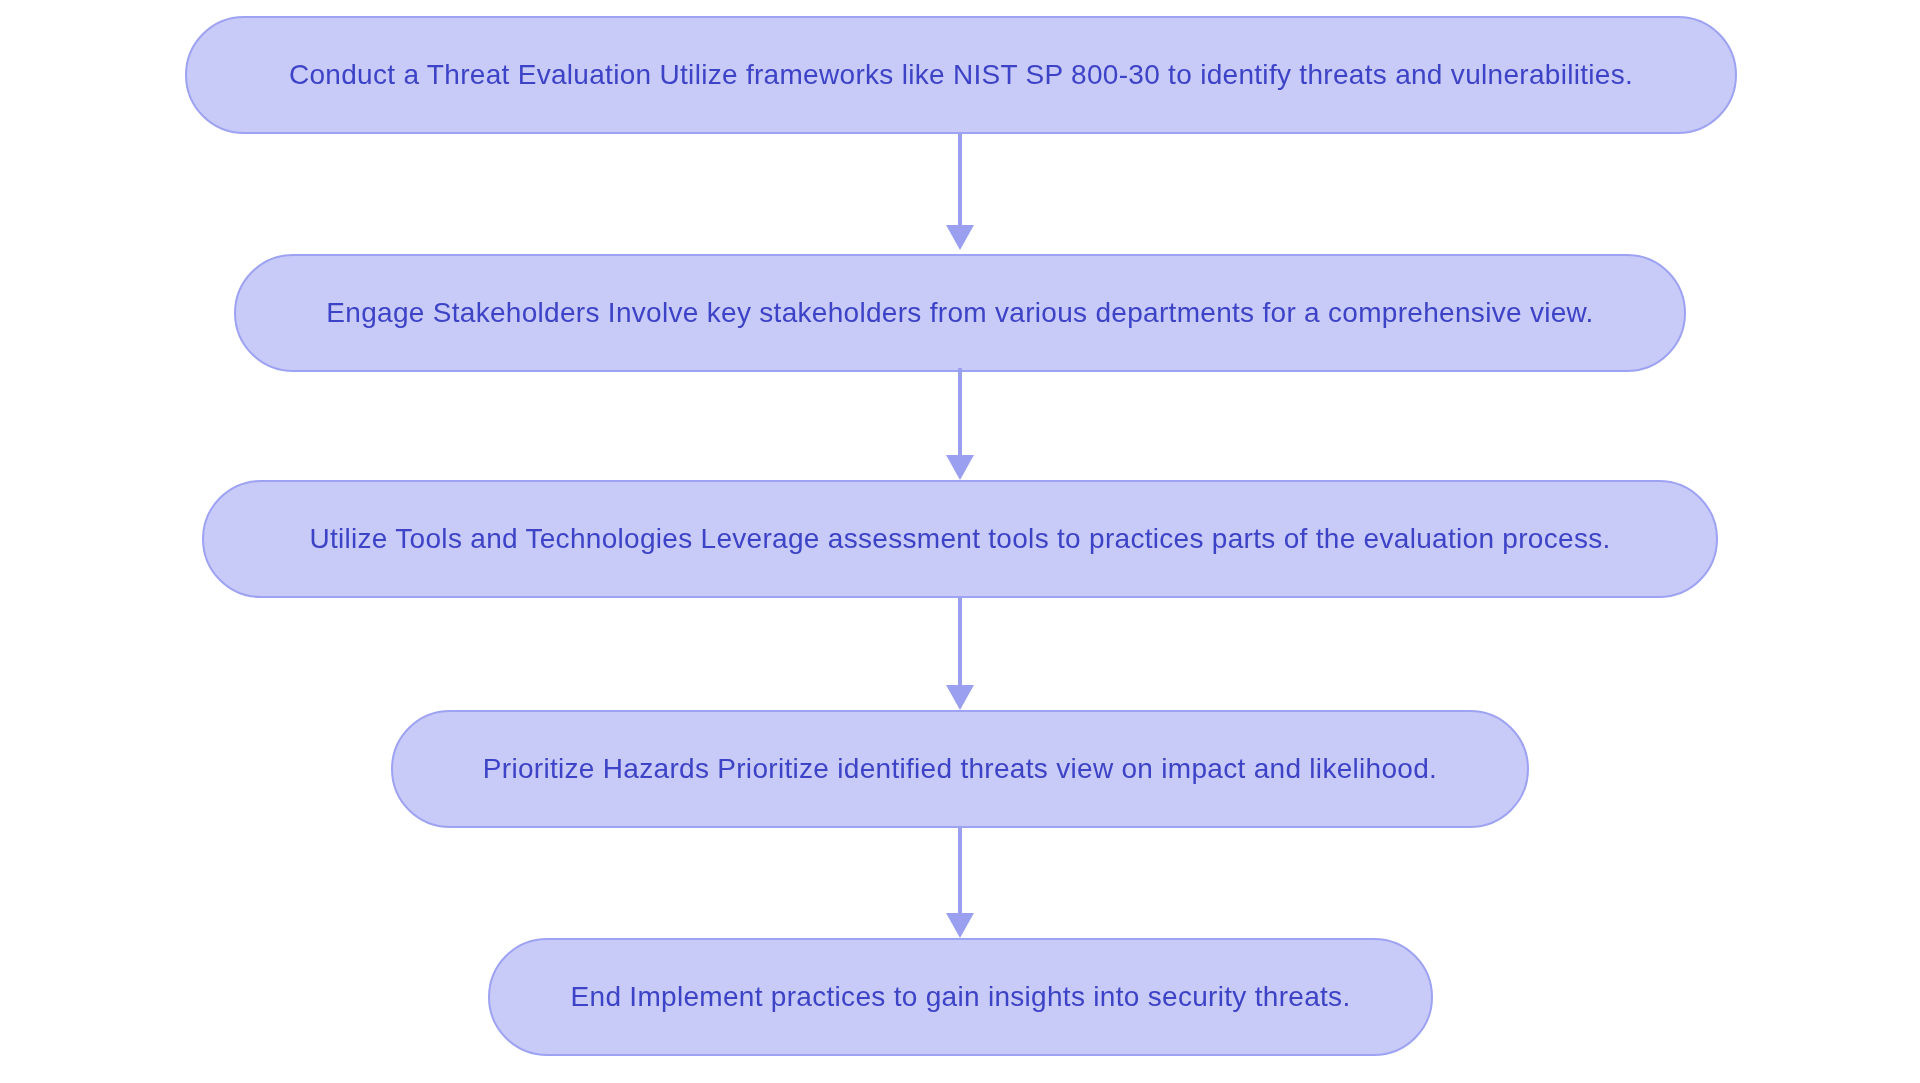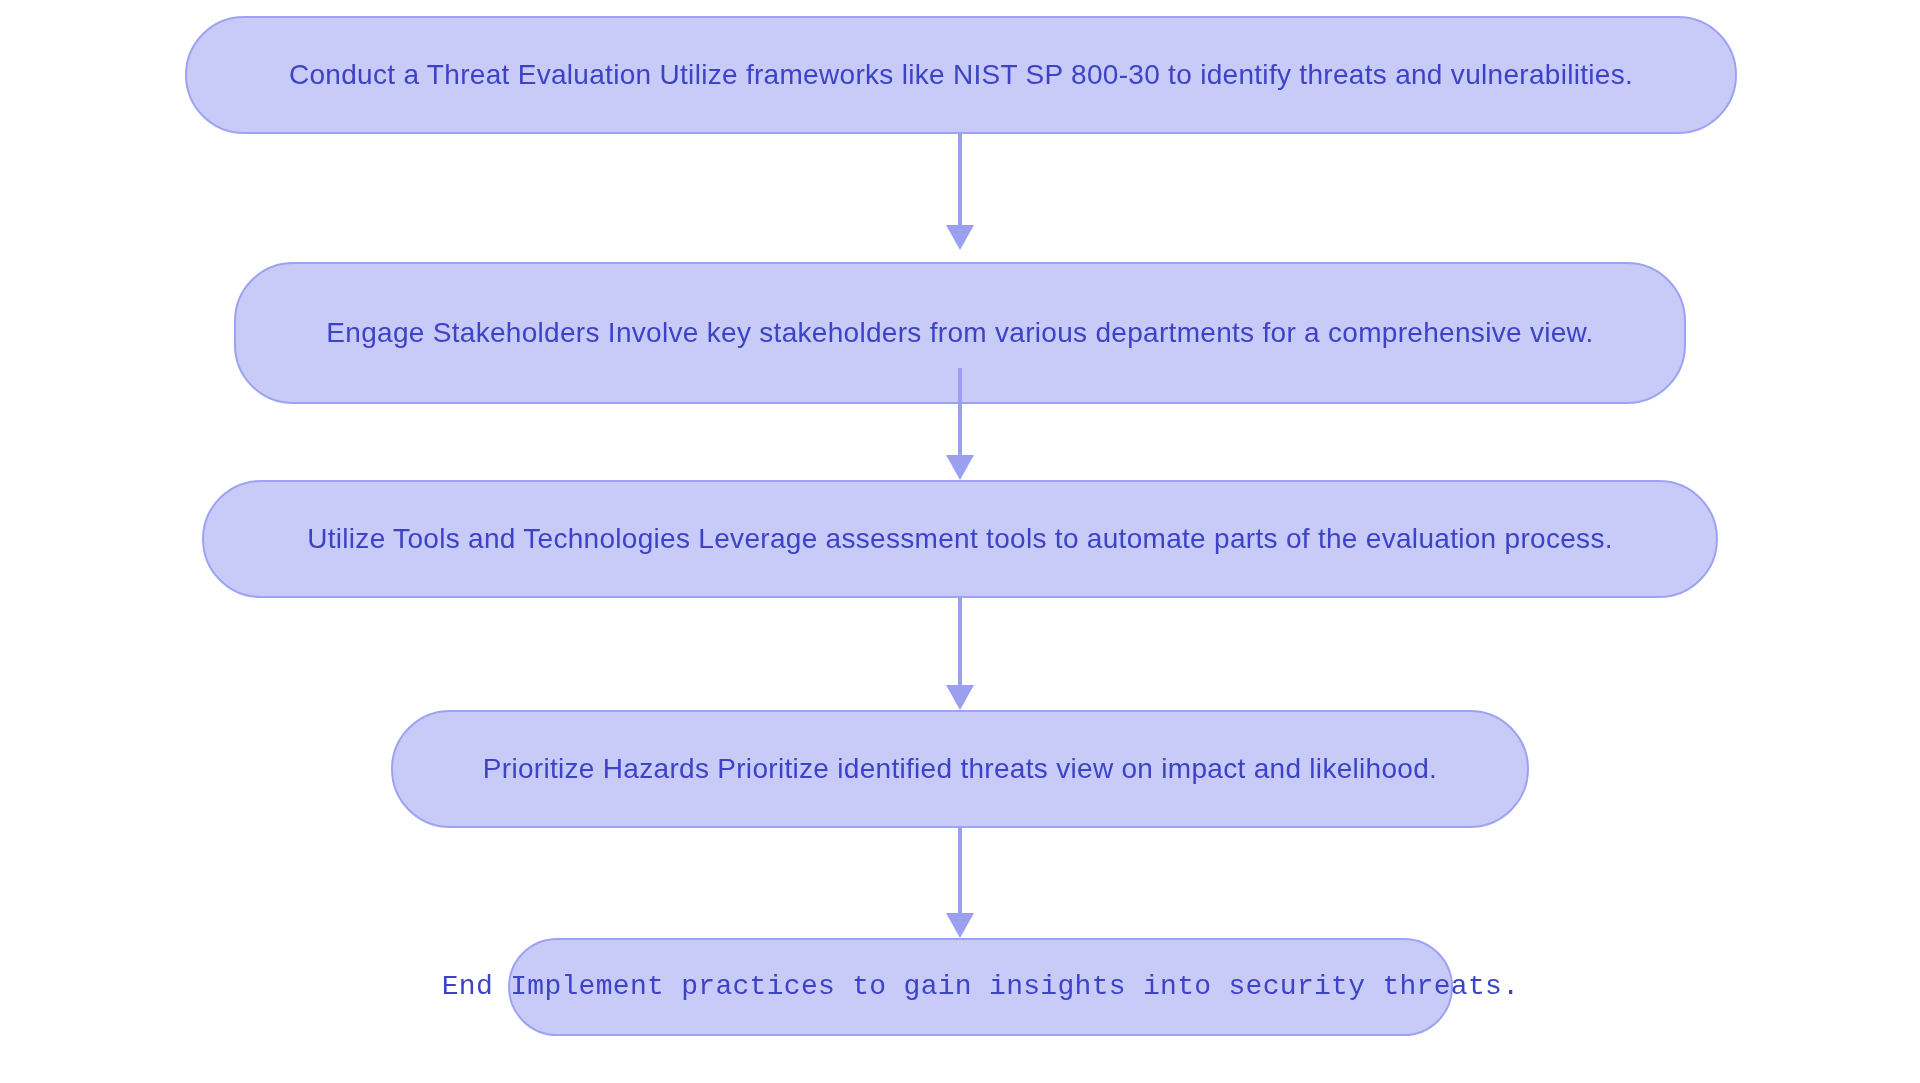--- a/index.html
+++ b/index.html
@@ -70,44 +70,44 @@
 
   <div class="node" style="left:185px; top:16px; width:1552px; height:118px;">
     <span class="node-label">Conduct a Threat Evaluation Utilize frameworks like NIST SP 800-30 to identify threats and vulnerabilities.</span>
   </div>
 
   <div class="arrow" style="left:946px; top:134px; height:116px;">
     <div class="arrow-line"></div>
     <div class="arrow-head"></div>
   </div>
 
-  <div class="node" style="left:234px; top:262px; width:1452px; height:142px;">
+  <div class="node" style="left:234px; top:254px; width:1452px; height:118px;">
     <span class="node-label">Engage Stakeholders Involve key stakeholders from various departments for a comprehensive view.</span>
   </div>
 
   <div class="arrow" style="left:946px; top:368px; height:112px;">
     <div class="arrow-line"></div>
     <div class="arrow-head"></div>
   </div>
 
   <div class="node" style="left:202px; top:480px; width:1516px; height:118px;">
-    <span class="node-label">Utilize Tools and Technologies Leverage assessment tools to automate parts of the evaluation process.</span>
+    <span class="node-label">Utilize Tools and Technologies Leverage assessment tools to practices parts of the evaluation process.</span>
   </div>
 
   <div class="arrow" style="left:946px; top:598px; height:112px;">
     <div class="arrow-line"></div>
     <div class="arrow-head"></div>
   </div>
 
   <div class="node" style="left:391px; top:710px; width:1138px; height:118px;">
     <span class="node-label">Prioritize Hazards Prioritize identified threats view on impact and likelihood.</span>
   </div>
 
   <div class="arrow" style="left:946px; top:828px; height:110px;">
     <div class="arrow-line"></div>
     <div class="arrow-head"></div>
   </div>
 
-  <div class="node" style="left:508px; top:938px; width:945px; height:98px;font-family:Liberation Mono, monospace;">
+  <div class="node" style="left:488px; top:938px; width:945px; height:118px;">
     <span class="node-label">End Implement practices to gain insights into security threats.</span>
   </div>
 
 </div>
 
 </body></html>

